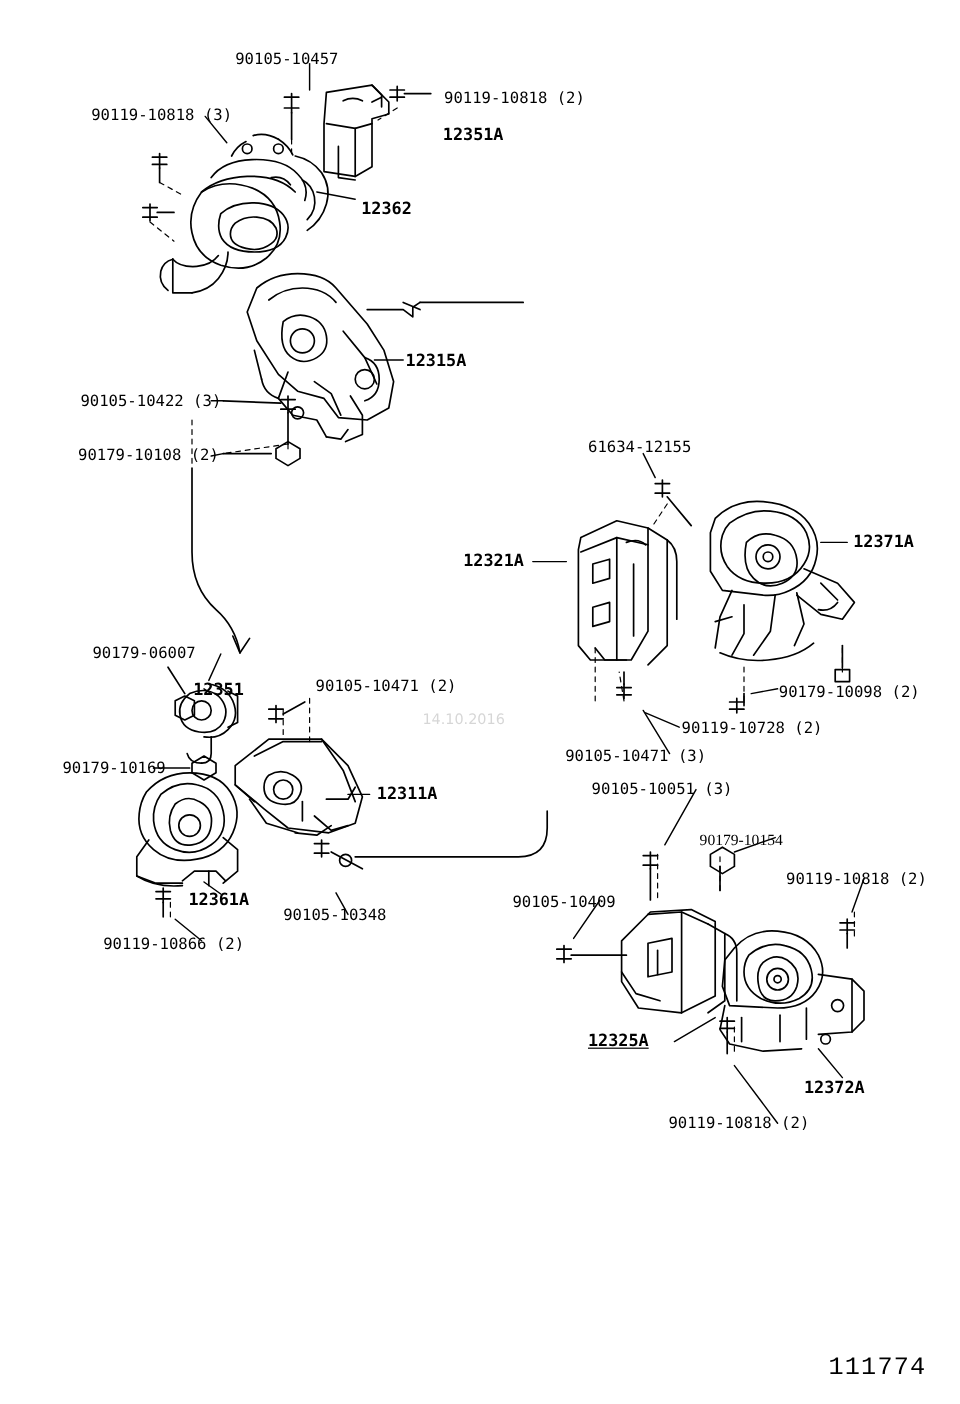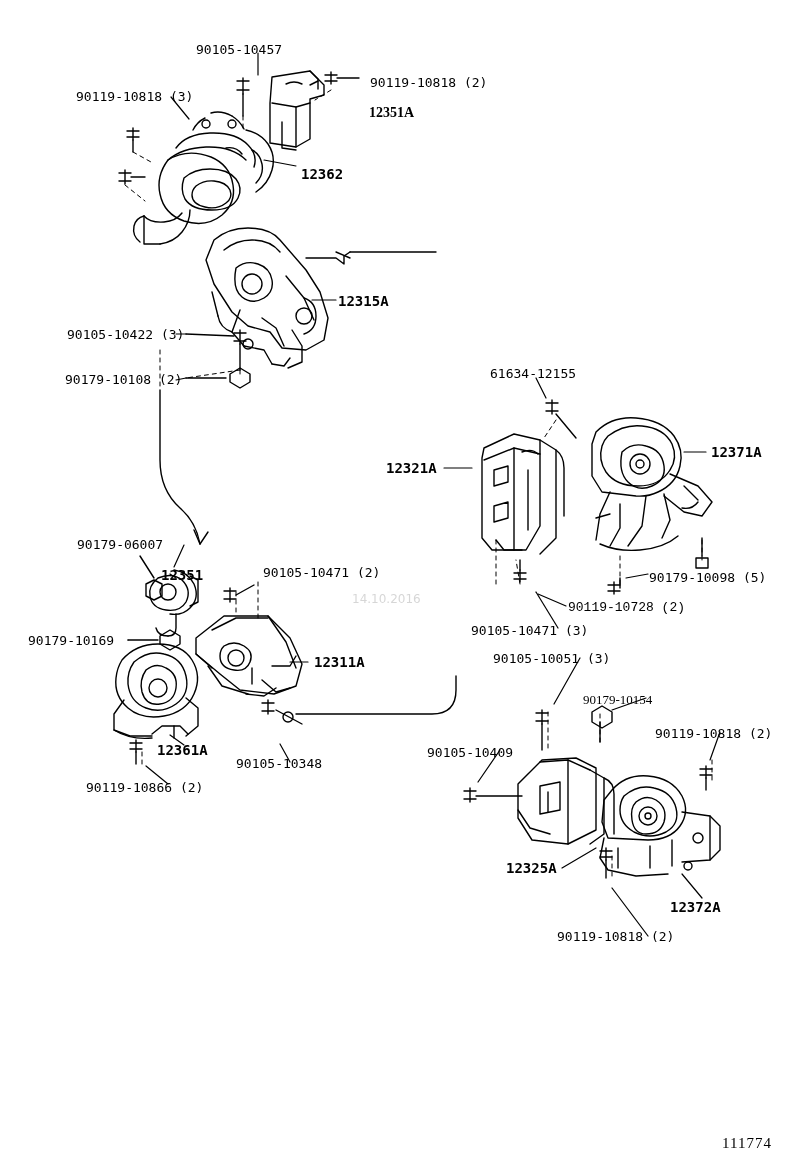--- a/index.html
+++ b/index.html
@@ -51,22 +51,22 @@
   }
   #wm-date {
     left: 352px;
     top: 592px;
     font-size: 12px;
   }
   #footer-code {
     position: absolute;
     right: 28px;
     bottom: 18px;
-    font-family: Liberation Serif, serif;
-    font-size: 15px;
+    font-family: Liberation Mono, monospace;
+    font-size: 21px;
     color: #000;
     letter-spacing: 1px;
   }
 </style>
 </head>
 <body>
 
 <div id="page">
 
   <svg id="svg-layer" viewBox="0 0 800 1170">
@@ -367,45 +367,45 @@
         <path d="M580 658 l-26 46"></path>
         <path d="M646 698 l-34 12"></path>
         <path d="M720 732 l-10 28"></path>
       </g>
     </g>
   </svg>
 
   <div id="labels-container">
       <div class="lbl" style="left: 196px; top: 43px;">90105-10457</div>
       <div class="lbl" style="left: 370px; top: 76px;">90119-10818 (2)</div>
-      <div class="lbl bold" style="left: 369px; top: 106px; font-family: Liberation Serif, serif;">12351A</div>
+      <div class="lbl bold" style="left: 369px; top: 106px;">12351A</div>
       <div class="lbl" style="left: 76px; top: 90px;">90119-10818 (3)</div>
       <div class="lbl bold" style="left: 301px; top: 167px;">12362</div>
       <div class="lbl bold" style="left: 338px; top: 294px;">12315A</div>
       <div class="lbl" style="left: 67px; top: 328px;">90105-10422 (3)</div>
       <div class="lbl" style="left: 65px; top: 373px;">90179-10108 (2)</div>
       <div class="lbl" style="left: 490px; top: 367px;">61634-12155</div>
       <div class="lbl bold" style="left: 711px; top: 445px;">12371A</div>
       <div class="lbl bold" style="left: 386px; top: 461px;">12321A</div>
       <div class="lbl" style="left: 77px; top: 538px;">90179-06007</div>
       <div class="lbl bold" style="left: 161px; top: 568px;">12351</div>
       <div class="lbl" style="left: 263px; top: 566px;">90105-10471 (2)</div>
-      <div class="lbl" style="left: 649px; top: 571px;">90179-10098 (5)</div>
-      <div class="lbl" style="left: 568px; top: 601px; font-family: Liberation Mono, monospace;">90119-10728 (2)</div>
+      <div class="lbl" style="left: 649px; top: 571px;">90179-10098 (2)</div>
+      <div class="lbl" style="left: 568px; top: 601px;">90119-10728 (2)</div>
       <div class="lbl" style="left: 471px; top: 624px;">90105-10471 (3)</div>
-      <div class="lbl" style="left: 28px; top: 634px; text-align: right;">90179-10169</div>
+      <div class="lbl" style="left: 52px; top: 634px; text-align: right;">90179-10169</div>
       <div class="lbl bold" style="left: 314px; top: 655px;">12311A</div>
       <div class="lbl" style="left: 493px; top: 652px;">90105-10051 (3)</div>
       <div class="lbl" style="left: 583px; top: 693px; font-family: Liberation Serif, serif;">90179-10154</div>
       <div class="lbl" style="left: 655px; top: 727px;">90119-10818 (2)</div>
       <div class="lbl" style="left: 427px; top: 746px;">90105-10409</div>
       <div class="lbl bold" style="left: 157px; top: 743px;">12361A</div>
       <div class="lbl" style="left: 236px; top: 757px;">90105-10348</div>
       <div class="lbl" style="left: 86px; top: 781px;">90119-10866 (2)</div>
-      <div class="lbl bold" style="left: 506px; top: 861px;">12325A</div>
+      <div class="lbl bold" style="left: 490px; top: 861px; text-decoration: underline;">12325A</div>
       <div class="lbl bold" style="left: 670px; top: 900px;">12372A</div>
       <div class="lbl" style="left: 557px; top: 930px;">90119-10818 (2)</div>
     </div>
 
   <div class="watermark" id="wm-date">14.10.2016</div>
 
   <div id="footer-code">111774</div>
 </div>
 
 </body></html>

